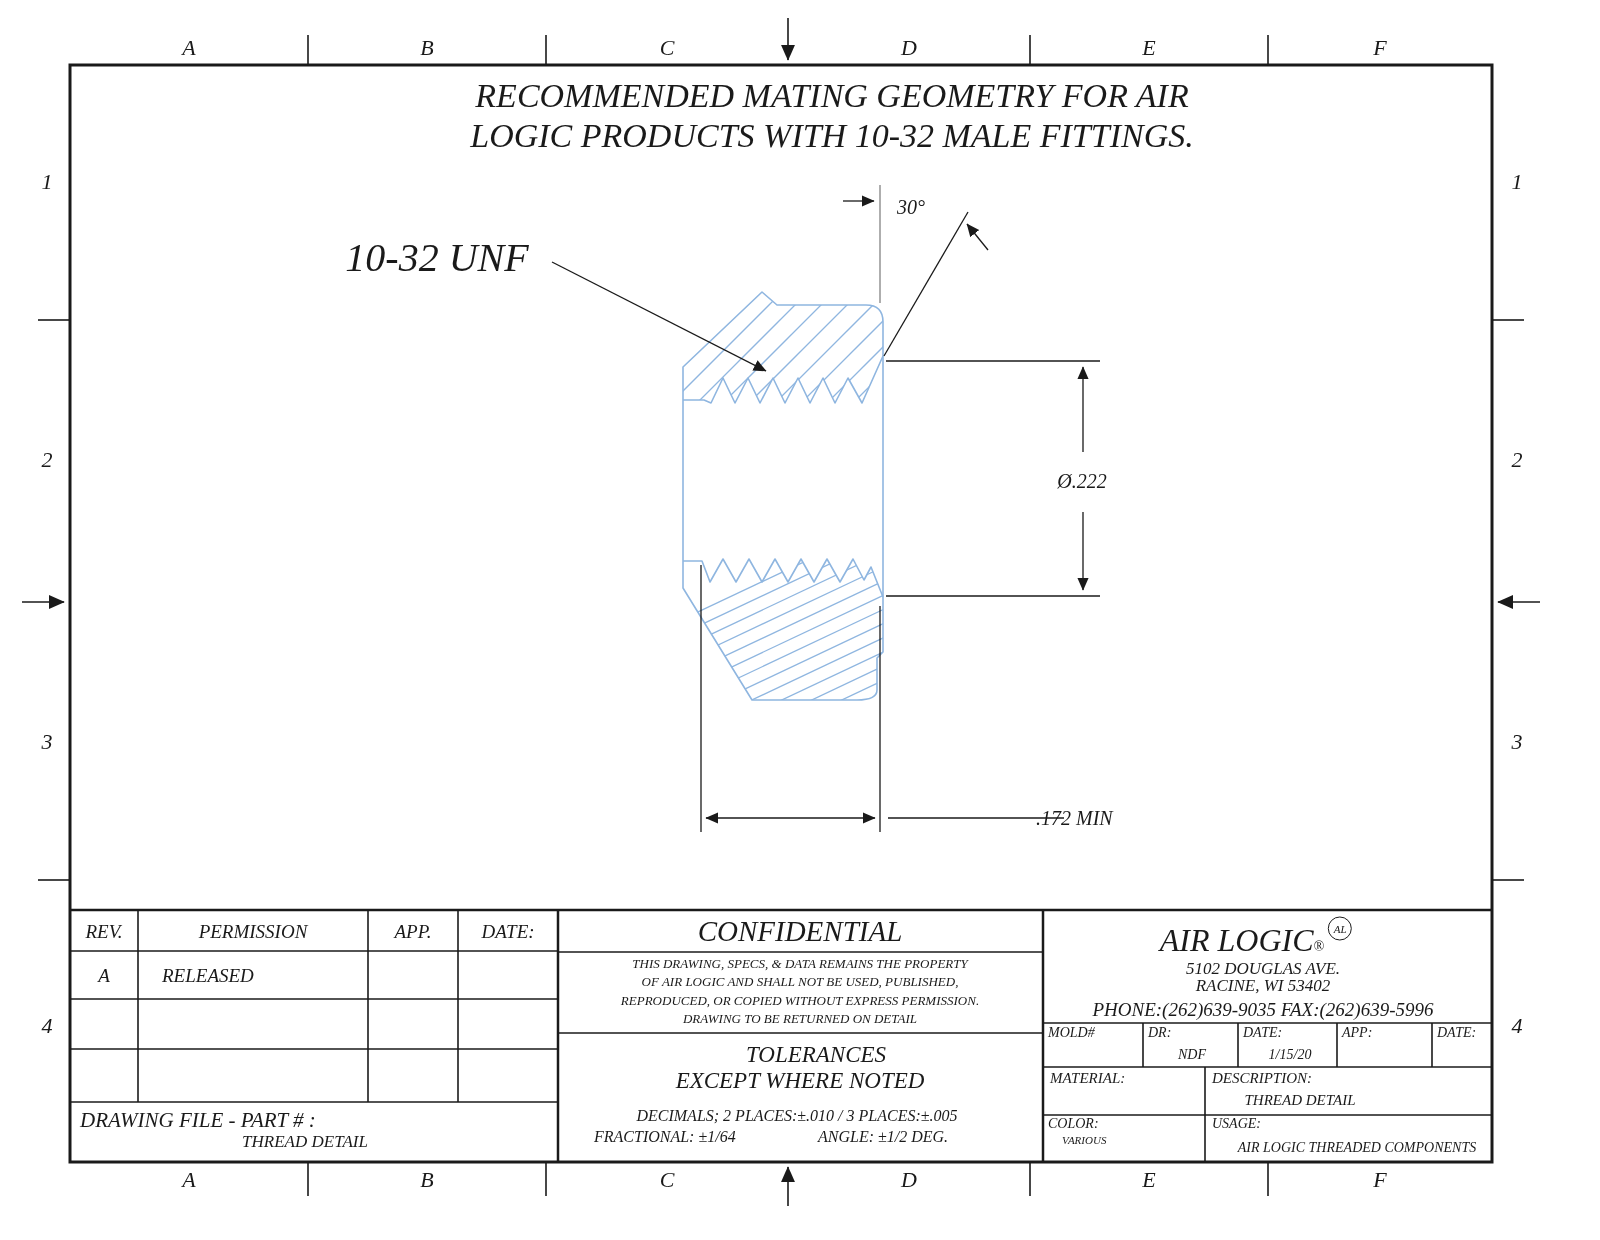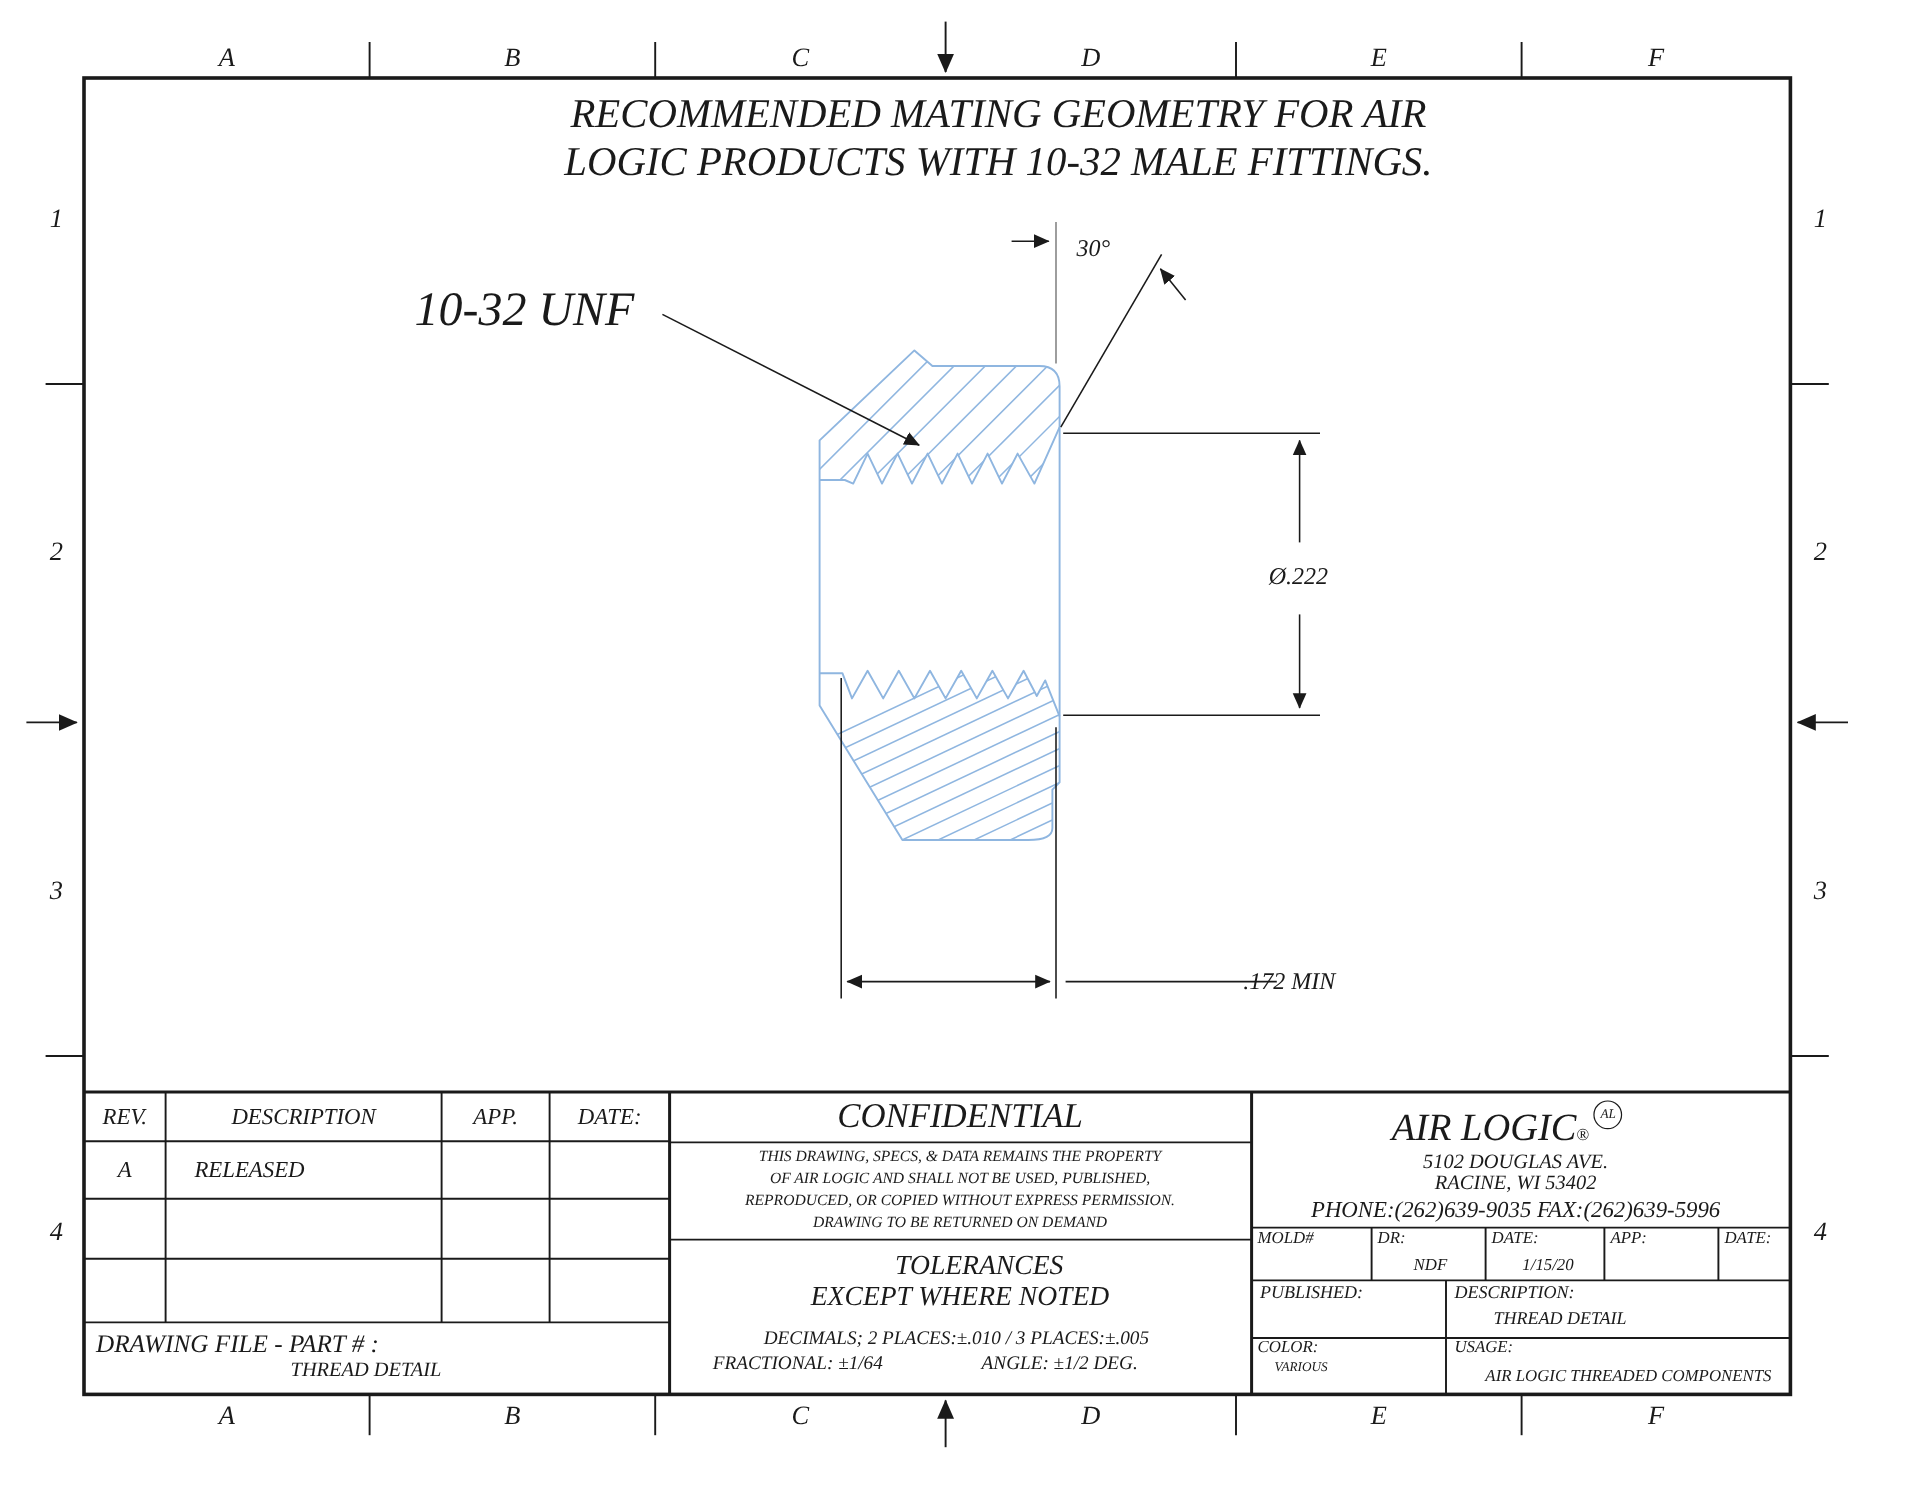--- a/index.html
+++ b/index.html
@@ -213,34 +213,34 @@
   <div class="t c grid-letter" style="left:1517px;top:460px;">2</div>
   <div class="t c grid-letter" style="left:1517px;top:742px;">3</div>
   <div class="t c grid-letter" style="left:1517px;top:1026px;">4</div>
 
   <div class="t c big-label" style="left:437px;top:258px;">10-32 UNF</div>
   <div class="t c dim" style="left:911px;top:207px;">30°</div>
   <div class="t c dim" style="left:1082px;top:481px;">Ø.222</div>
   <div class="t l dim" style="left:1036px;top:818px;">.172 MIN</div>
 
   <div class="t c th" style="left:104px;top:931px;">REV.</div>
-  <div class="t c th" style="left:253px;top:931px;">DESCRIPTION</div>
+  <div class="t c th" style="left:253px;top:931px;">PERMISSION</div>
   <div class="t c th" style="left:413px;top:931px;">APP.</div>
   <div class="t c th" style="left:508px;top:931px;">DATE:</div>
   <div class="t c th" style="left:104px;top:975px;">A</div>
   <div class="t l th" style="left:162px;top:975px;">RELEASED</div>
 
   <div class="t l df-label" style="left:80px;top:1120px;">DRAWING FILE - PART # :</div>
   <div class="t c df-val" style="left:305px;top:1141px;">THREAD DETAIL</div>
 
   <div class="t c conf-head" style="left:800px;top:931px;">CONFIDENTIAL</div>
   <div class="t c conf-line" style="left:800px;top:963px;">THIS DRAWING, SPECS, &amp; DATA REMAINS THE PROPERTY</div>
   <div class="t c conf-line" style="left:800px;top:981px;">OF AIR LOGIC AND SHALL NOT BE USED, PUBLISHED,</div>
   <div class="t c conf-line" style="left:800px;top:1000px;">REPRODUCED, OR COPIED WITHOUT EXPRESS PERMISSION.</div>
-  <div class="t c conf-line" style="left:800px;top:1018px;">DRAWING TO BE RETURNED ON DEMAND</div>
+  <div class="t c conf-line" style="left:800px;top:1018px;">DRAWING TO BE RETURNED ON DETAIL</div>
 
   <div class="t c tol-head" style="left:800px;top:1054px;margin-left:16px;">TOLERANCES</div>
   <div class="t c tol-head" style="left:800px;top:1080px;">EXCEPT WHERE NOTED</div>
   <div class="t c tol-line" style="left:797px;top:1116px;">DECIMALS;  2 PLACES:±.010 / 3 PLACES:±.005</div>
   <div class="t l tol-line" style="left:594px;top:1137px;">FRACTIONAL:  ±1/64</div>
   <div class="t l tol-line" style="left:818px;top:1137px;">ANGLE:  ±1/2 DEG.</div>
 
   <div class="t c" style="left:1256px;top:936px;">
     <span class="brand">AIR LOGIC</span><span class="brand-reg">®</span><span class="logo-circle">AL</span>
   </div>
@@ -249,21 +249,21 @@
   <div class="t c phone" style="left:1263px;top:1009px;">PHONE:(262)639-9035  FAX:(262)639-5996</div>
 
   <div class="t l cell-label" style="left:1048px;top:1033px;">MOLD#</div>
   <div class="t l cell-label" style="left:1148px;top:1033px;">DR:</div>
   <div class="t c cell-val" style="left:1192px;top:1055px;">NDF</div>
   <div class="t l cell-label" style="left:1243px;top:1033px;">DATE:</div>
   <div class="t c cell-val" style="left:1290px;top:1055px;">1/15/20</div>
   <div class="t l cell-label" style="left:1342px;top:1033px;">APP:</div>
   <div class="t l cell-label" style="left:1437px;top:1033px;">DATE:</div>
 
-  <div class="t l cell-label-lg" style="left:1050px;top:1078px;">PUBLISHED:</div>
+  <div class="t l cell-label-lg" style="left:1050px;top:1078px;">MATERIAL:</div>
   <div class="t l cell-label-lg" style="left:1212px;top:1078px;">DESCRIPTION:</div>
   <div class="t c cell-label-lg" style="left:1300px;top:1100px;">THREAD DETAIL</div>
 
   <div class="t l cell-label" style="left:1048px;top:1124px;">COLOR:</div>
   <div class="t l cell-val-sm" style="left:1062px;top:1140px;">VARIOUS</div>
   <div class="t l cell-label" style="left:1212px;top:1124px;">USAGE:</div>
   <div class="t c cell-label" style="left:1357px;top:1148px;">AIR LOGIC THREADED COMPONENTS</div>
 
 </div>
 

